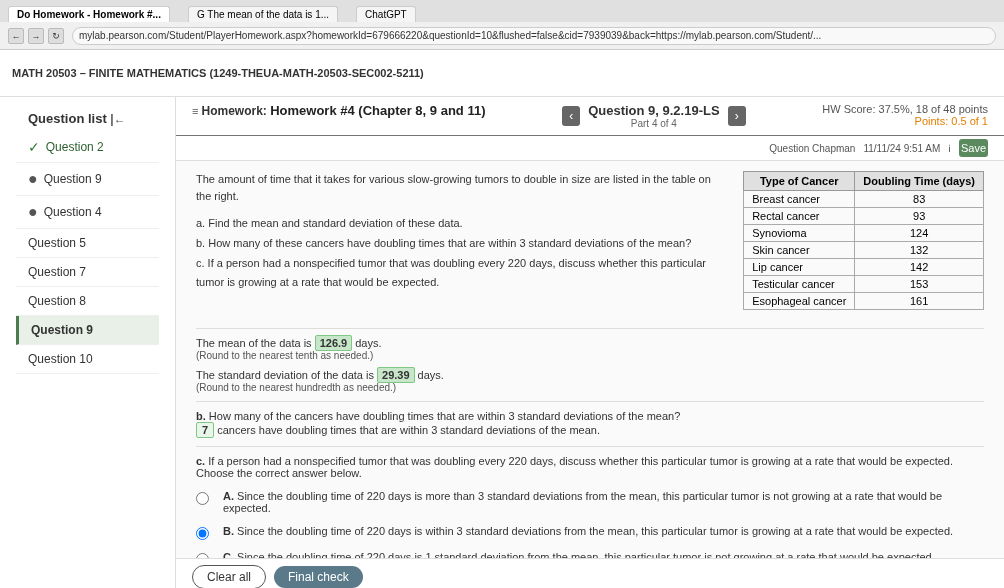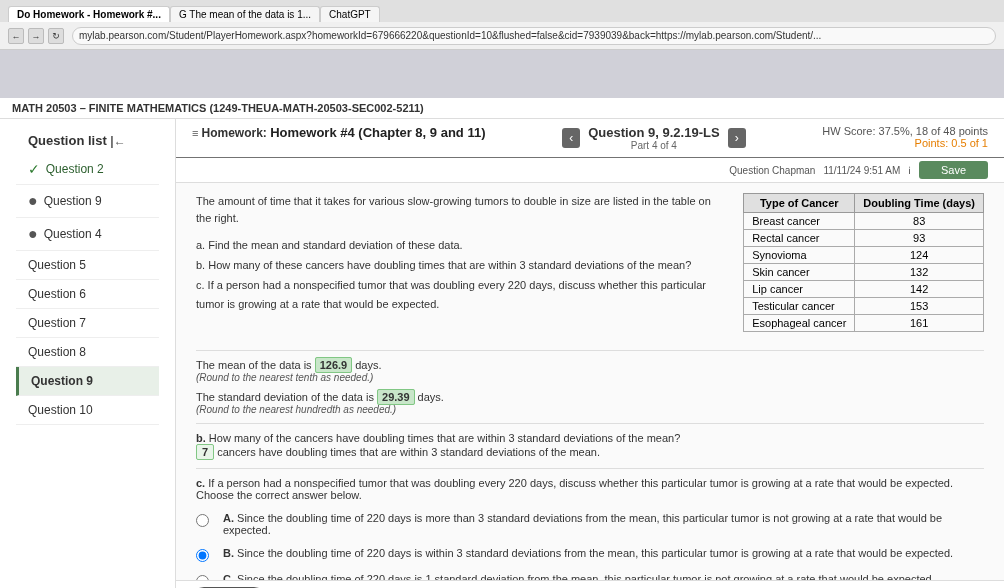--- a/index.html
+++ b/index.html
@@ -37,21 +37,21 @@
       cursor: pointer;
       display: flex; align-items: center; justify-content: center;
       font-size: 9px;
     }
     .tab-bar {
       background: #e0e0e0;
       height: 22px;
       display: flex;
       align-items: flex-end;
       padding: 0 8px;
-      gap: 0;
+      gap: 18px;
     }
     .tab {
       background: #f5f5f5;
       border: 1px solid #ccc;
       border-bottom: none;
       padding: 2px 8px;
       font-size: 10px;
       border-radius: 3px 3px 0 0;
       white-space: nowrap;
       max-width: 200px;
@@ -70,26 +70,25 @@
       flex: 1;
       border-radius: 10px;
       color: #333;
       height: 18px;
       display: flex; align-items: center;
     }
 
     
     .app-header {
       background: #fff;
-      padding: 4px 12px;
+      padding: 17px 12px;
       border-bottom: 1px solid #ddd;
       font-size: 11px;
       font-weight: bold;
       color: #333;
-      margin-top: 48px;
     }
 
     
     .main-layout {
       display: flex;
       height: calc(588px - 90px);
       background: #f5f5f5;
     }
 
     
@@ -194,21 +193,21 @@
       align-items: center;
       gap: 8px;
       font-size: 10px;
       color: #555;
     }
     .save-btn {
       background: #5a8a5e;
       color: #fff;
       border: none;
       border-radius: 3px;
-      padding: 3px 22px;
+      padding: 3px 2px;
       font-size: 11px;
       cursor: pointer;
     }
 
     
     .question-body {
       flex: 1;
       overflow-y: auto;
       padding: 10px 20px;
       background: #fafafa;
@@ -265,21 +264,20 @@
       background: #c8e6c9;
       border: 1px solid #81c784;
       padding: 1px 4px;
       border-radius: 2px;
       font-weight: bold;
       text-align: right;
     }
     .round-note {
       font-size: 10px;
       color: #555;
-      font-style: italic;
     }
 
     
     .radio-option {
       display: flex;
       align-items: flex-start;
       gap: 14px;
       font-size: 11px;
       color: #333;
       margin: 5px 0;
@@ -378,23 +376,20 @@
     <div class="sidebar-item">
       <span class="dot-icon">●</span>
       <span>Question 9</span>
     </div>
     <div class="sidebar-item">
       <span class="dot-icon">●</span>
       <span>Question 4</span>
     </div>
     <div class="sidebar-item">
       <span>Question 5</span>
-    </div>
-    <div class="sidebar-item">
-      <span>Question 6</span>
     </div>
     <div class="sidebar-item">
       <span>Question 7</span>
     </div>
     <div class="sidebar-item">
       <span>Question 8</span>
     </div>
     <div class="sidebar-item active">
       <span>Question 9</span>
     </div>

